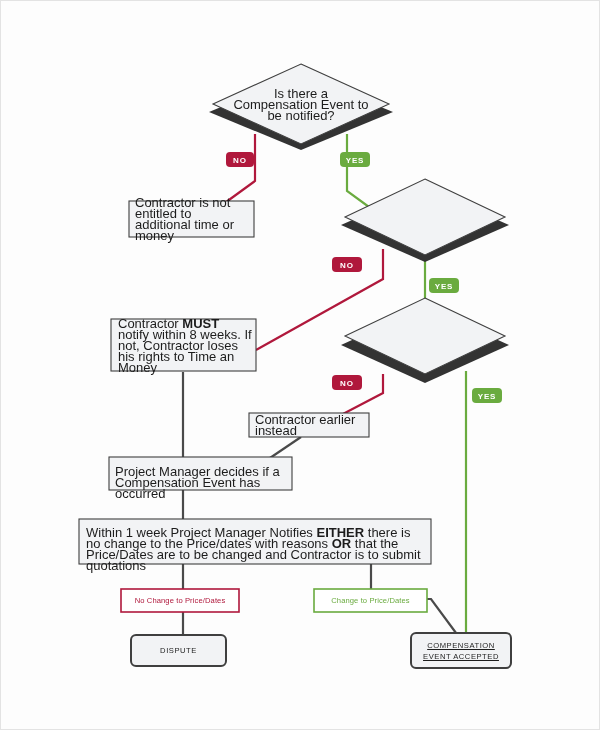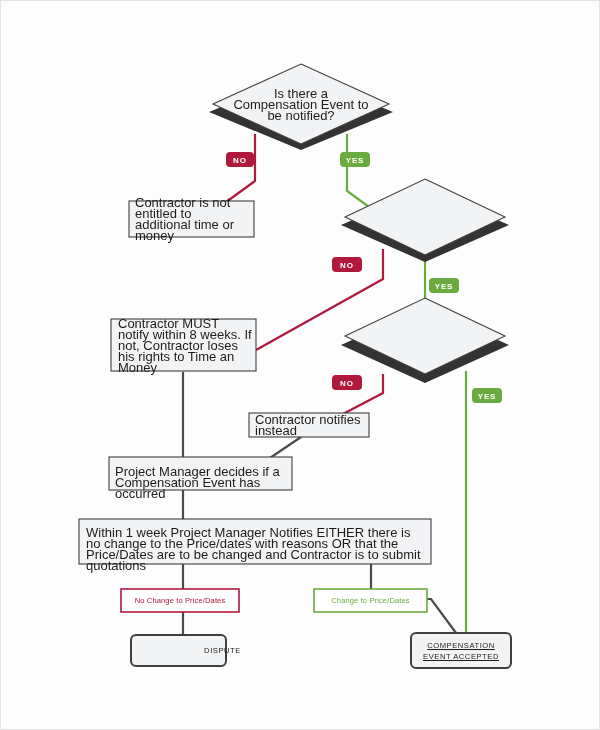--- a/index.html
+++ b/index.html
@@ -90,21 +90,21 @@
     color: #1c1c1c;
     box-sizing: border-box;
     pointer-events: none;
   }
   .node-text.center {
     text-align: center;
   }
   .node-text.left {
     text-align: left;
   }
-  .node-text b { font-weight: normal; }
+  .node-text b { font-weight: bold; }
   .text-red { color: #b0183c; border-radius: 9px; }
   .text-green { color: #6aab3f; }
   .term-text {
     font-size: 7.6px;
     letter-spacing: 0.55px;
     line-height: 11px;
   }
   .outcome-text {
     font-size: 7.6px;
     letter-spacing: 0.1px;
@@ -209,40 +209,40 @@
 
   <div class="node-text left vcenter left" style="left:134px; top:203px; width:115px; height:30px;">
     <span>Contractor is not entitled to additional time or money</span>
   </div>
 
   <div class="node-text left vcenter left" style="left:117px; top:322px; width:135px; height:44px;">
     <span>Contractor <b>MUST</b> notify within 8 weeks. If not, Contractor loses his rights to Time an Money</span>
   </div>
 
   <div class="node-text left vcenter left" style="left:254px; top:414px; width:112px; height:20px;">
-    <span>Contractor notifies instead</span>
+    <span>Contractor earlier instead</span>
   </div>
 
   <div class="node-text left vcenter left" style="left:114px; top:471px; width:172px; height:27px;align-items:flex-end;">
     <span>Project Manager decides if a Compensation Event has occurred</span>
   </div>
 
   <div class="node-text left" style="left:85px; top:526px; width:338px; height:34px;">
     <span>Within 1 week Project Manager Notifies <b>EITHER</b> there is no change to the Price/dates with reasons <b>OR</b> that the Price/Dates are to be changed and Contractor is to submit quotations</span>
   </div>
 
   <div class="node-text center vcenter outcome-text text-red" style="left:120px; top:588px; width:118px; height:23px;">
     <span>No Change to Price/Dates</span>
   </div>
 
   <div class="node-text center vcenter outcome-text text-green" style="left:313px; top:588px; width:113px; height:23px;">
     <span>Change to Price/Dates</span>
   </div>
 
-  <div class="node-text center vcenter term-text" style="left:130px; top:634px; width:95px; height:31px;margin-left:44px;">
+  <div class="node-text center vcenter term-text" style="left:130px; top:634px; width:95px; height:31px;">
     <span>DISPUTE</span>
   </div>
 
   <div class="node-text center vcenter term-text" style="left:410px; top:632px; width:100px; height:35px;text-decoration:underline;">
     <span>
       <span>COMPENSATION</span><br>
       <span>EVENT ACCEPTED</span>
     </span>
   </div>
 

